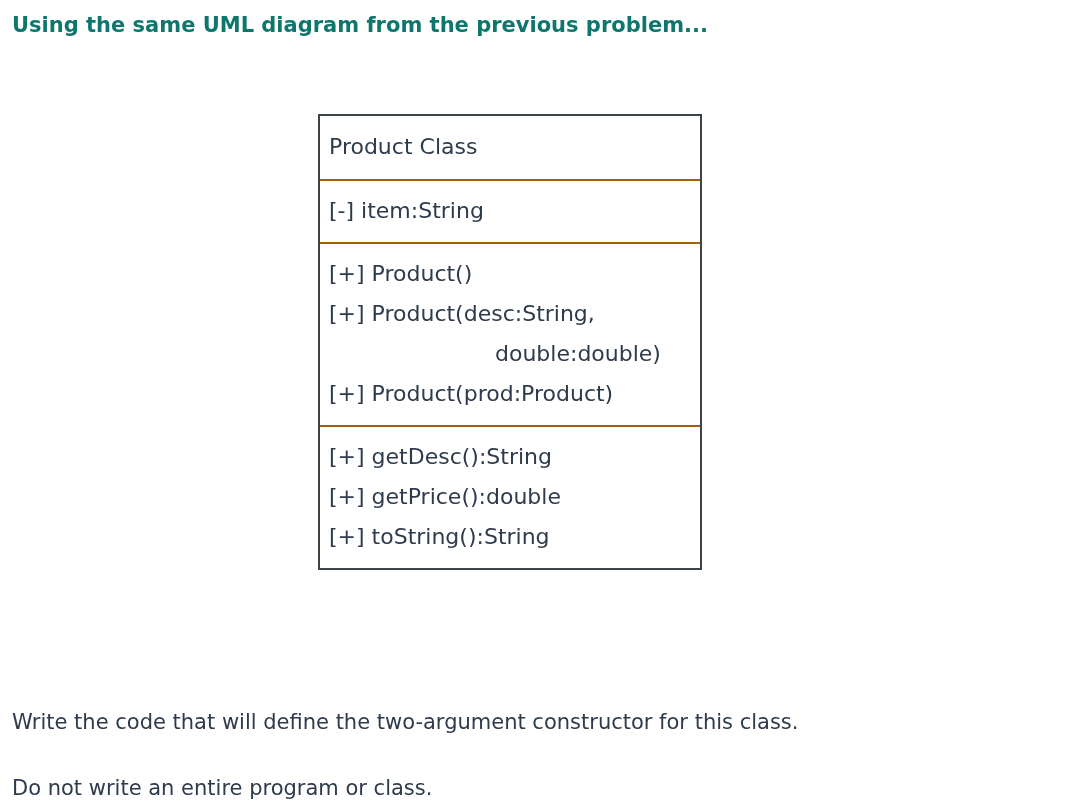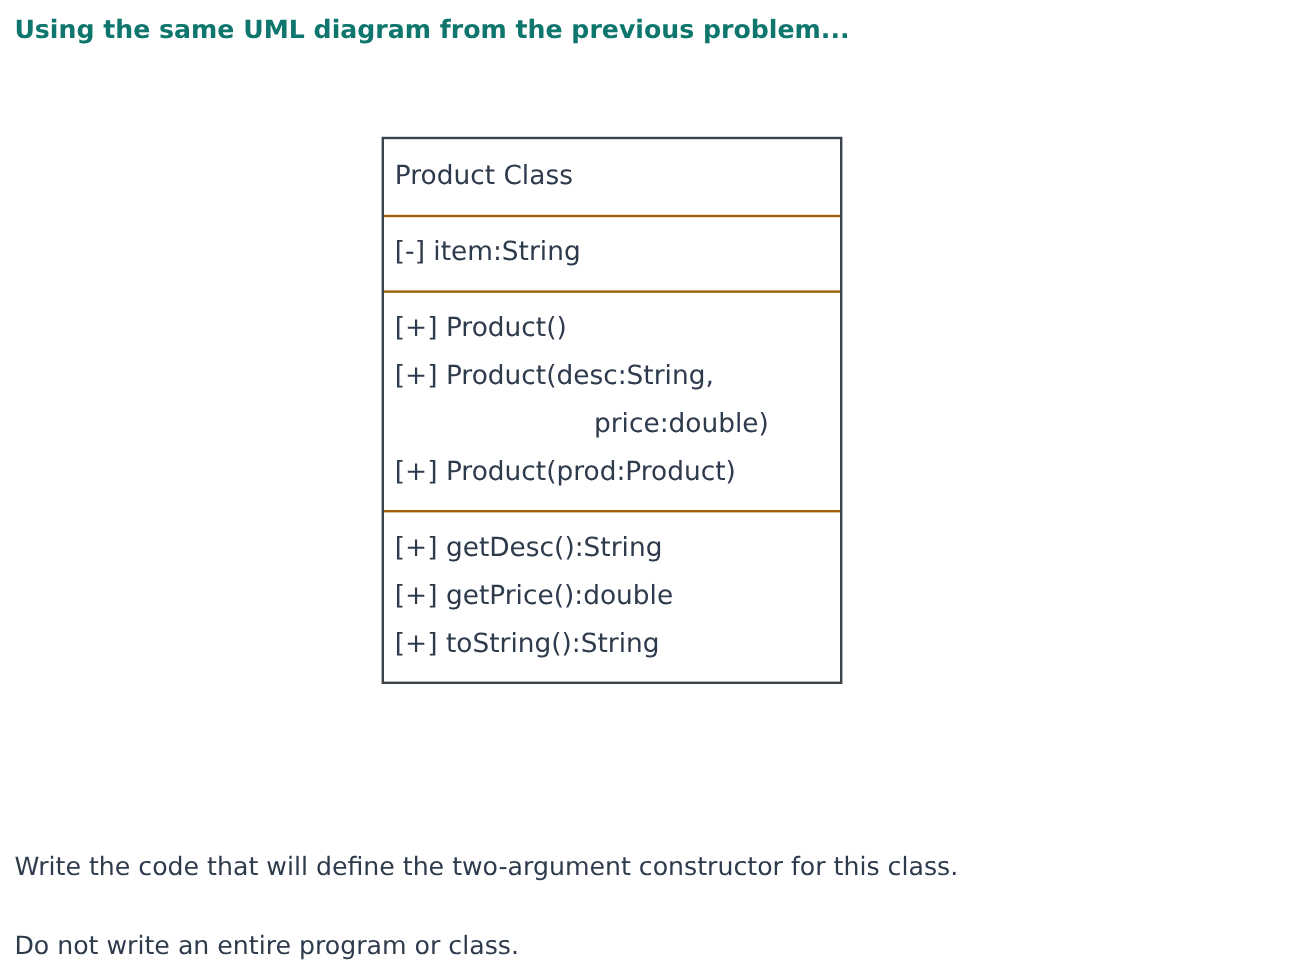--- a/index.html
+++ b/index.html
@@ -82,21 +82,21 @@
     <div class="uml-line title">Product Class</div>
   </div>
 
   <div class="uml-section">
     <div class="uml-line">[-] item:String</div>
   </div>
 
   <div class="uml-section">
     <div class="uml-line">[+] Product()</div>
     <div class="uml-line">[+] Product(desc:String,</div>
-    <div class="uml-line continuation">price:double)</div>
+    <div class="uml-line continuation">double:double)</div>
     <div class="uml-line">[+] Product(prod:Product)</div>
   </div>
 
   <div class="uml-section">
     <div class="uml-line">[+] getDesc():String</div>
     <div class="uml-line">[+] getPrice():double</div>
     <div class="uml-line">[+] toString():String</div>
   </div>
 
 </div>

